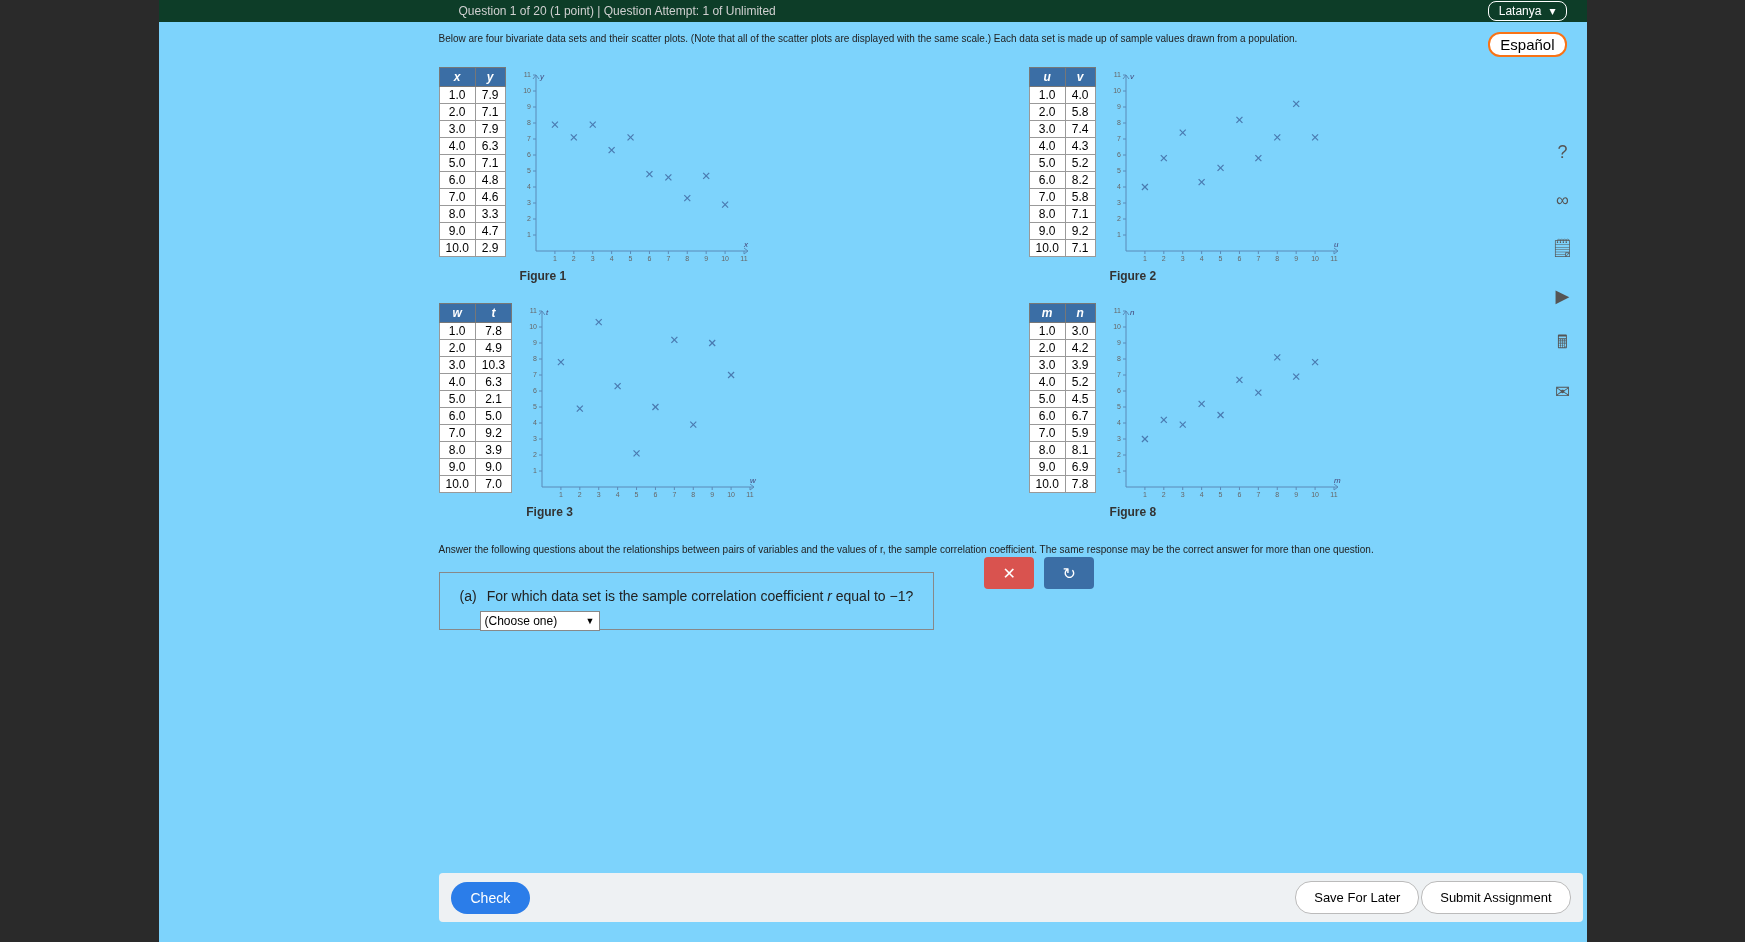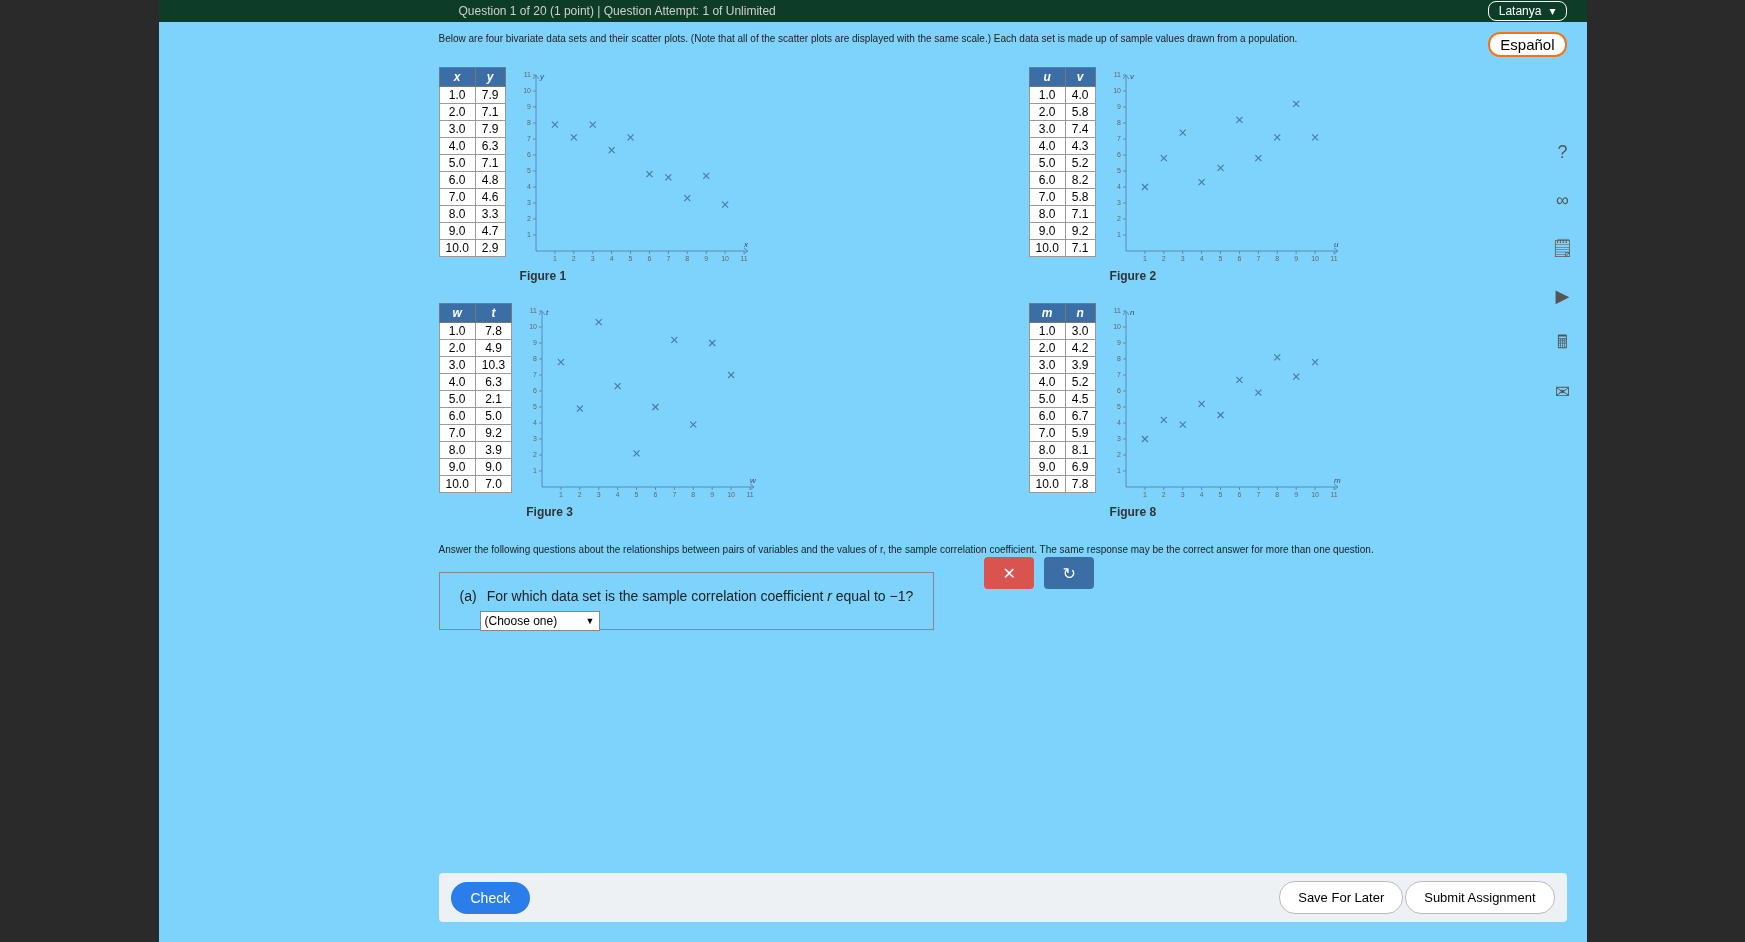--- a/index.html
+++ b/index.html
@@ -23,21 +23,21 @@
 .fig-label { font-size: 12px; color: #333; margin-top: 2px; margin-left: 8px; font-weight: bold; }
 .question-prompt { font-size: 10px; color: #222; margin-top: 24px; max-width: 1100px; line-height: 1.4; }
 .question-box { border: 1px solid #888; margin-top: 15px; padding: 15px 20px 25px; max-width: 780px; display: flex; align-items: center; gap: 10px; position: relative; }
 .q-label { font-size: 14px; color: #222; }
 .q-select { position:absolute; left:40px; bottom:-2px; border: 1px solid #888; padding: 2px 4px; font-size: 12px; min-width: 120px; background:#fff; display:flex; align-items:center; }
 .q-select .chev { margin-left:auto; font-size:9px; }
 .q-actions { display: flex; gap: 10px; margin-left: 30px; }
 .q-actions button { width: 50px; height: 32px; border: none; border-radius: 4px; color: #fff; font-size: 16px; cursor: pointer; }
 .q-clear { background: #d9534f; }
 .q-reset { background: #3b6ea5; }
-.bottom-bar { position: absolute; bottom: 20px; left: 280px; right: 20px; display: flex; align-items: center; background: #eef1f3; padding: 8px 12px; border-radius: 4px; }
+.bottom-bar { position: absolute; bottom: 20px; left: 280px; right: 4px; display: flex; align-items: center; background: #eef1f3; padding: 8px 12px; border-radius: 4px; }
 .check-btn { background: #2b7de9; color: #fff; border: none; border-radius: 16px; padding: 8px 20px; font-size: 14px; cursor: pointer; }
 .right-btns { margin-left: auto; display: flex; gap: 2px; }
 .pill-btn { background: #fff; border: 1px solid #bbb; border-radius: 16px; padding: 8px 18px; font-size: 13px; cursor: pointer; }
 .footer { position: absolute; bottom: 0; right: 20px; font-size: 10px; color: #888; background: #1a1a1a; color: #ccc; padding: 4px 10px; width: calc(100% - 280px); text-align: right; }
 .footer a { color: #9cf; text-decoration: none; margin: 0 4px; }
 .sidebar-icons { position: absolute; right: 12px; top: 140px; display: flex; flex-direction: column; gap: 24px; }
 .sidebar-icons div { width: 24px; height: 24px; display: flex; align-items: center; justify-content: center; font-size: 18px; color: #555; cursor: pointer; }
 .axis { stroke: #5b8ab8; stroke-width: 1; }
 .tick { stroke: #5b8ab8; stroke-width: 1; }
 </style>

